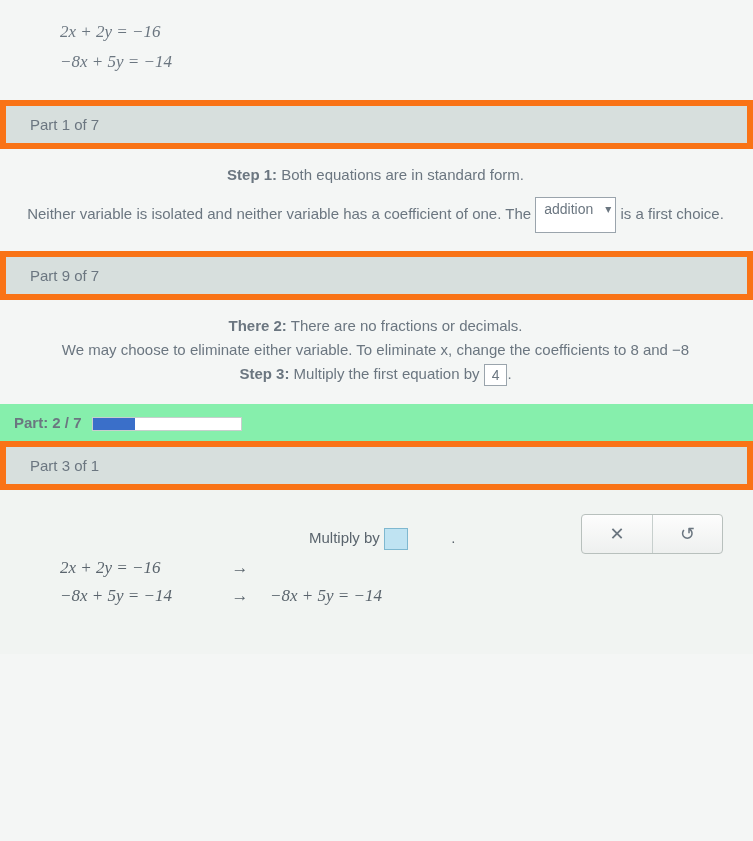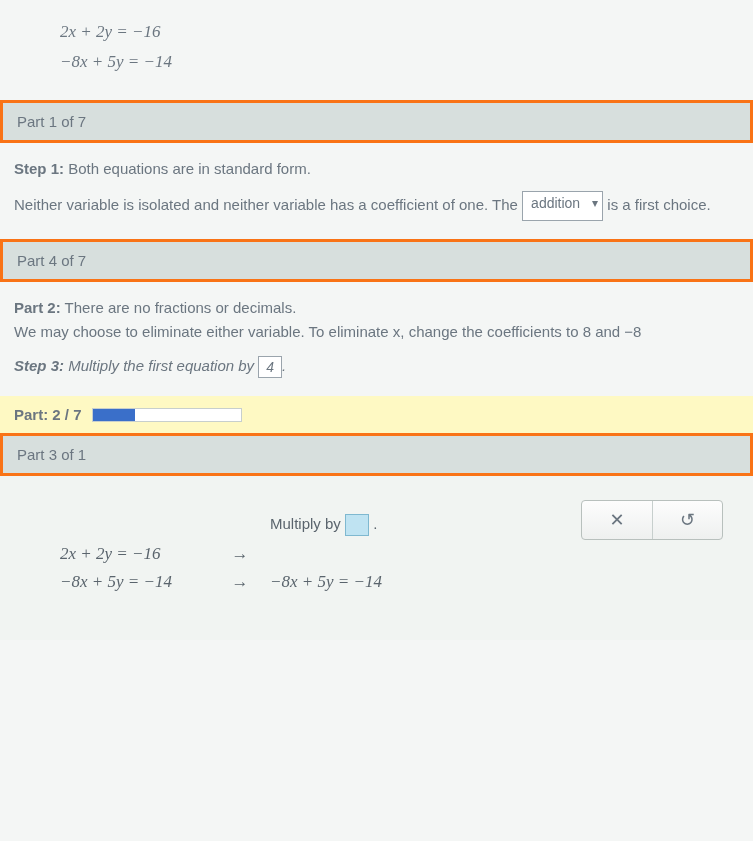--- a/index.html
+++ b/index.html
@@ -18,39 +18,40 @@
   }
   .equation {
     font-family: 'Times New Roman', serif;
     font-style: italic;
     font-size: 17px;
     color: #6b7680;
     margin: 10px 0;
   }
   .part-header {
     background: #d7dfdd;
-    padding: 10px 14px;
+    padding: 10px 24px;
     color: #6b7680;
     font-size: 15px;
-    border: 3px solid #f97316;
+    border: 6px solid #f97316;
   }
   .part-body {
     padding: 14px 16px 18px 14px;
     background: #f4f6f5;
     line-height: 1.6;
+    text-align: center;
   }
   .step-label { font-weight: bold; color: #6b7680; }
   .inline-select {
     display: inline-block;
     border: 1px solid #9aa4ac;
     background: #fff;
     padding: 1px 22px 1px 8px;
     position: relative;
     color: #6b7680;
-    height: 30px;
+    height: 36px;
     line-height: 20px;
     vertical-align: middle;
     font-size: 14px;
   }
   .inline-select::after {
     content: '▾';
     position: absolute;
     right: 4px;
     top: 1px;
     font-size: 12px;
@@ -62,23 +63,23 @@
     background: #fff;
     padding: 1px 7px;
     color: #6b7680;
     font-size: 14px;
     line-height: 18px;
     vertical-align: middle;
   }
   .progress-row {
     padding: 10px 14px;
     display: flex;
-    align-items: center;
+    align-items: flex-end;
     gap: 10px;
-    background: #fef9c3;
+    background: #86efac;
   }
   .progress-label { font-weight: bold; color: #6b7680; }
   .progress-bar {
     width: 150px;
     height: 14px;
     background: #fff;
     border: 1px solid #c7cfcd;
     position: relative;
   }
   .progress-fill {
@@ -99,20 +100,21 @@
     font-family: 'Times New Roman', serif;
     font-size: 17px;
     color: #5a646d;
   }
   .arrow { font-family: Arial, sans-serif; text-align: center; }
   .multiply-label {
     font-family: Arial, sans-serif;
     font-style: normal;
     font-size: 15px;
     color: #5a646d;
+    margin-left: 39px;
   }
   .empty-box {
     display: inline-block;
     width: 24px;
     height: 22px;
     background: #bfe3f2;
     border: 1px solid #7fb8d0;
     vertical-align: middle;
   }
   .eq-italic { font-style: italic; }
@@ -152,27 +154,27 @@
   <div>
     <span class="step-label">Step 1:</span><span> Both equations are in standard form.</span>
   </div>
   <div style="margin-top:10px;">
     <span>Neither variable is isolated and neither variable has a coefficient of one. The </span>
     <span class="inline-select">addition</span>
     <span> is a first choice.</span>
   </div>
 </div>
 
-<div class="part-header">Part 4 of 7</div>
+<div class="part-header">Part 9 of 7</div>
 <div class="part-body">
   <div>
-    <span class="step-label">Part 2:</span><span> There are no fractions or decimals.</span>
+    <span class="step-label">There 2:</span><span> There are no fractions or decimals.</span>
   </div>
   <div style="margin-top:0;">We may choose to eliminate either variable. To eliminate x, change the coefficients to 8 and −8</div>
-  <div style="margin-top:10px;font-style:italic;">
+  <div style="">
     <span class="step-label">Step 3:</span><span> Multiply the first equation by </span><span class="num-box">4</span><span>.</span>
   </div>
 </div>
 
 <div class="progress-row">
   <span class="progress-label">Part: 2 / 7</span>
   <div class="progress-bar">
     <div class="progress-fill"></div>
   </div>
 </div>

